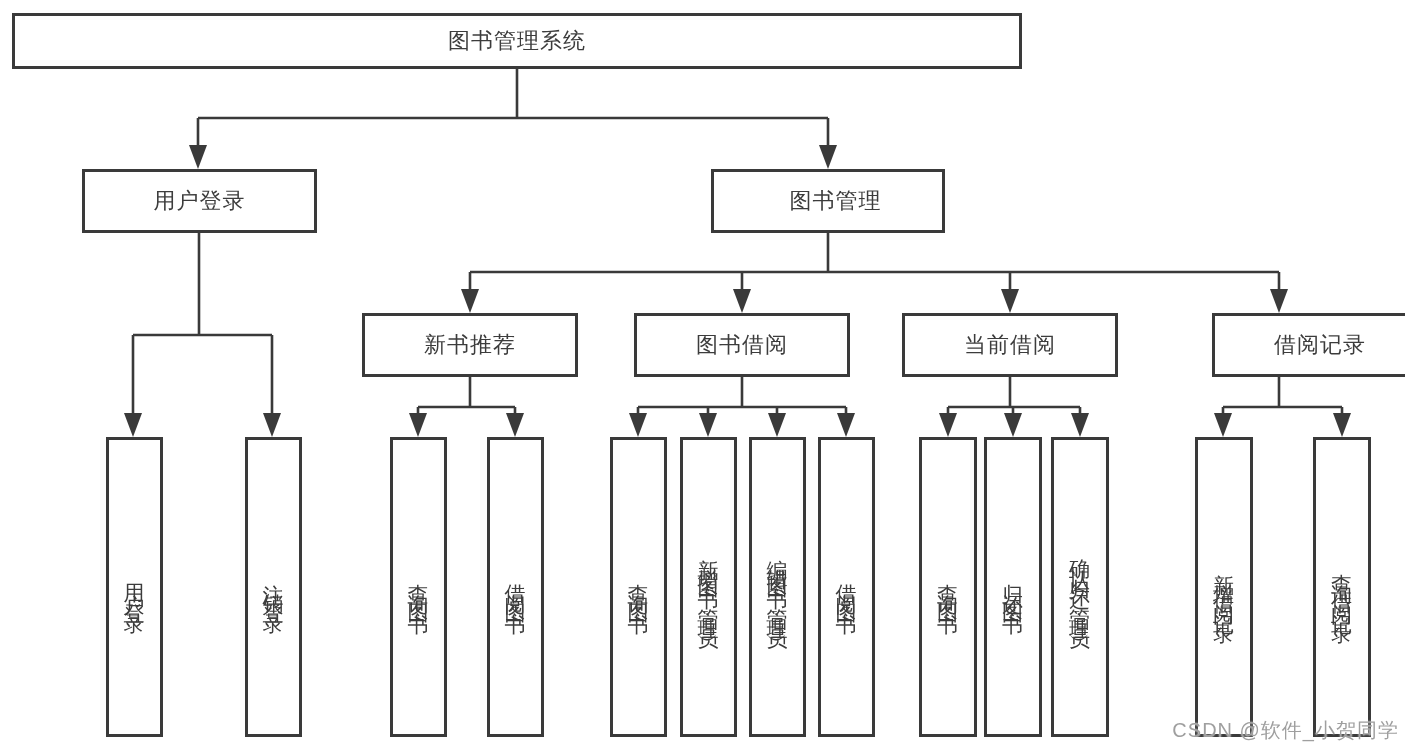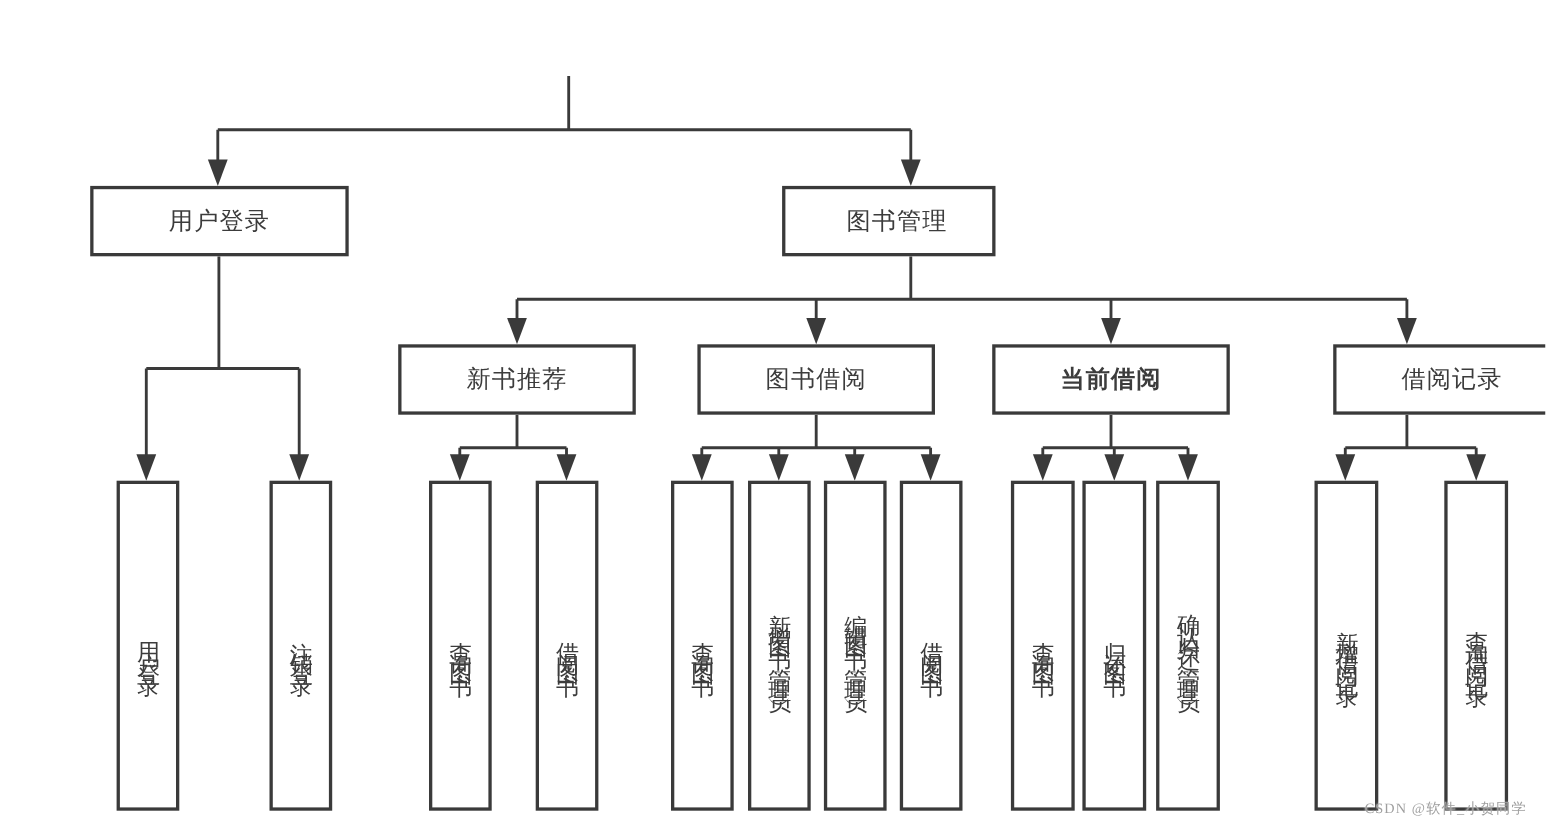--- a/index.html
+++ b/index.html
@@ -50,27 +50,26 @@
   }
   .vnode .vtext{
     writing-mode:vertical-rl;
     text-orientation:mixed;
     letter-spacing:10px;
     line-height:1;
     white-space:nowrap;
   }
   .watermark{
     position:absolute;
-    right:17px;
+    right:6px;
     bottom:3px;
-    font-size:13px;
+    font-size:20px;
     color:var(--watermark);
     letter-spacing:1px;
     text-shadow:0 0 2px #ffffff;
-    font-family:Liberation Serif, serif;
   }
 </style>
 </head>
 <body>
 
 <div class="canvas">
 
   <svg class="connectors" viewBox="0 0 1405 747" aria-hidden="true">
     <g>
 
@@ -104,35 +103,38 @@
       <polygon points="768,413 786,413 777,437"></polygon>
       <polygon points="837,413 855,413 846,437"></polygon>
       <polygon points="939,413 957,413 948,437"></polygon>
       <polygon points="1004,413 1022,413 1013,437"></polygon>
       <polygon points="1071,413 1089,413 1080,437"></polygon>
       <polygon points="1214,413 1232,413 1223,437"></polygon>
       <polygon points="1333,413 1351,413 1342,437"></polygon>
     </g>
   </svg>
 
+  <div class="node" style="left:12px;top:13px;width:1010px;height:56px;">
+    <span>图书管理系统</span>
+  </div>
 
   <div class="node" style="left:82px;top:169px;width:235px;height:64px;">
     <span>用户登录</span>
   </div>
-  <div class="node" style="left:711px;top:169px;width:194px;height:64px;padding-left:15px;">
+  <div class="node" style="left:711px;top:169px;width:234px;height:64px;padding-left:15px;">
     <span>图书管理</span>
   </div>
 
   <div class="node" style="left:362px;top:313px;width:216px;height:64px;">
     <span>新书推荐</span>
   </div>
   <div class="node" style="left:634px;top:313px;width:216px;height:64px;text-align:center;">
     <span>图书借阅</span>
   </div>
-  <div class="node" style="left:902px;top:313px;width:216px;height:64px;font-weight:bold;">
+  <div class="node" style="left:902px;top:313px;width:216px;height:64px;">
     <span>当前借阅</span>
   </div>
   <div class="node" style="left:1212px;top:313px;width:216px;height:64px;">
     <span>借阅记录</span>
   </div>
 
   <div class="node vnode" style="left:106px;top:437px;width:57px;height:300px;">
     <span class="vtext">用户登录</span>
   </div>
   <div class="node vnode" style="left:245px;top:437px;width:57px;height:300px;">

